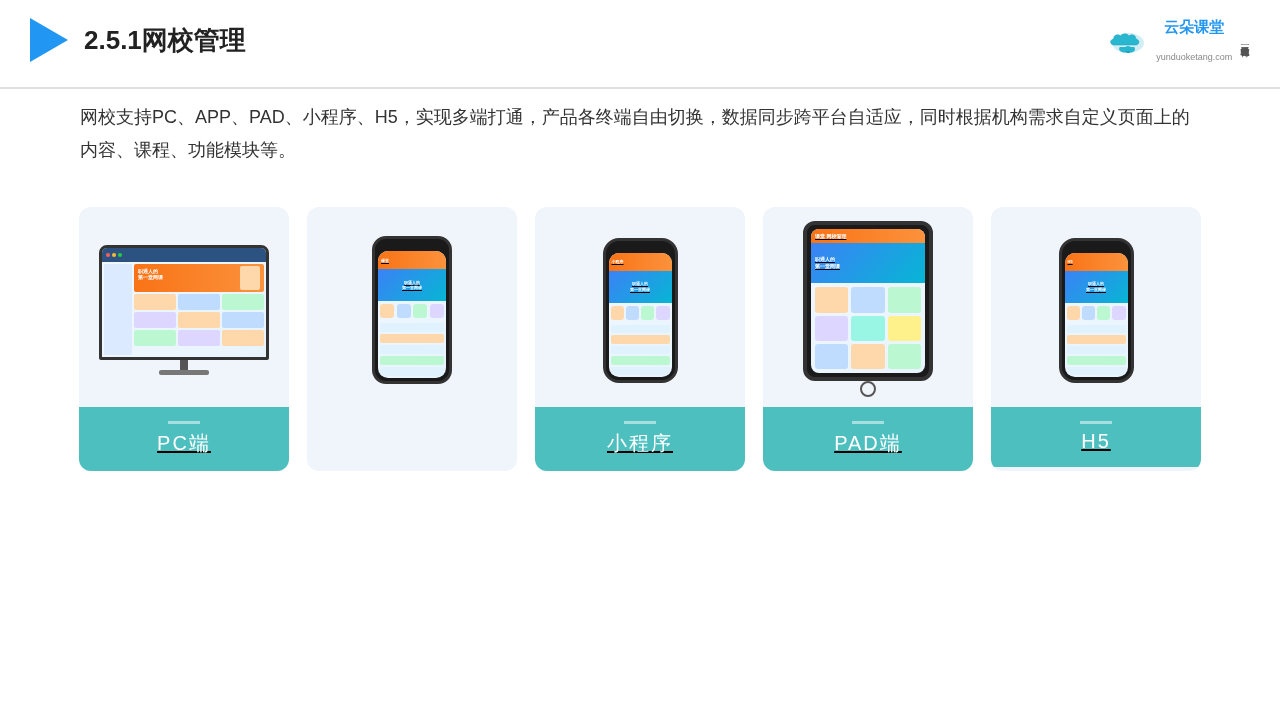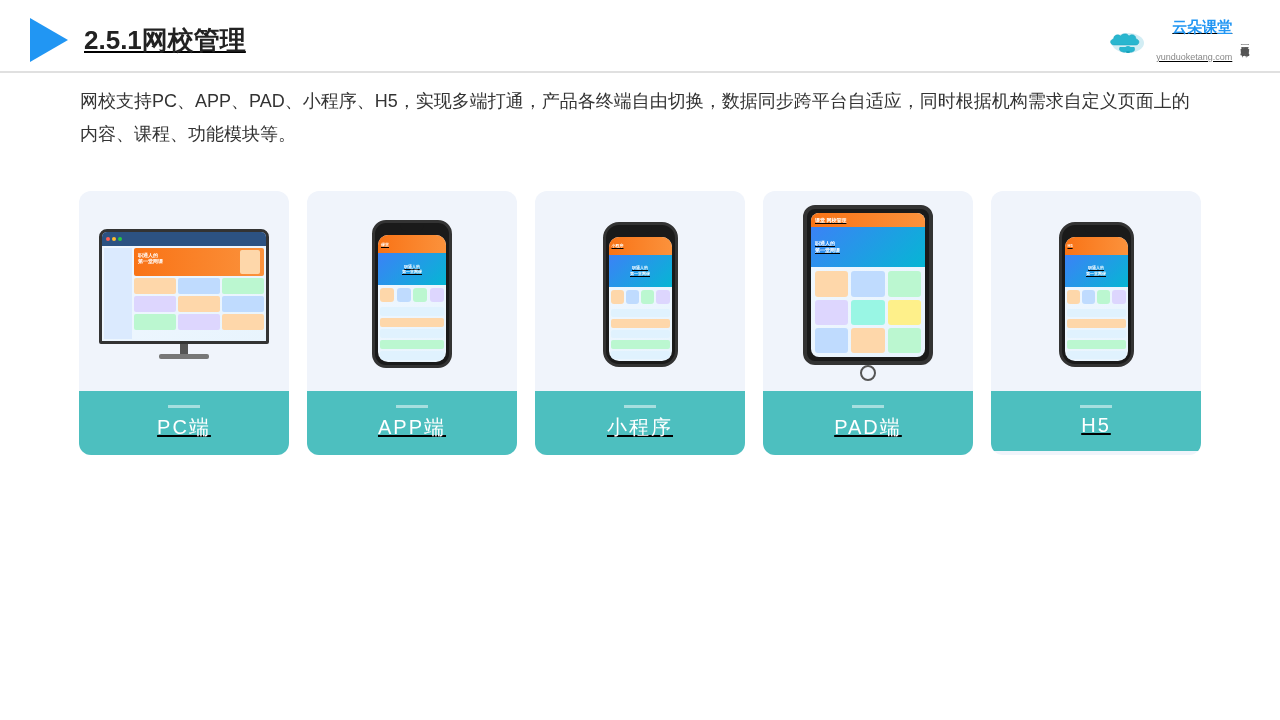--- a/index.html
+++ b/index.html
@@ -10,23 +10,22 @@
       font-family: 'Microsoft YaHei', 'PingFang SC', sans-serif;
       overflow: hidden;
       position: relative;
     }
 
     
     .header {
       display: flex;
       align-items: center;
       justify-content: space-between;
-      padding: 18px 30px 8px 30px;
+      padding: 18px 30px 24px 30px;
       border-bottom: 2px solid #e0e0e0;
-      text-decoration: underline;
     }
     .header-left {
       display: flex;
       align-items: center;
       gap: 16px;
     }
     .logo-triangle {
       width: 0;
       height: 0;
       border-top: 22px solid transparent;
@@ -48,21 +47,21 @@
       align-items: center;
       gap: 6px;
     }
     .cloud-icon {
       width: 44px;
       height: 30px;
     }
     .brand-text {
       display: flex;
       flex-direction: column;
-      align-items: flex-end;
+      align-items: center;
     }
     .brand-name {
       font-size: 15px;
       font-weight: bold;
       color: #2196f3;
       line-height: 1.2;
     }
     .brand-url {
       font-size: 9px;
       color: #888;
@@ -507,24 +506,20 @@
               <div class="phone-content-row"></div>
               <div class="phone-content-row phone-content-row-orange"></div>
               <div class="phone-content-row"></div>
               <div class="phone-content-row phone-content-row-green"></div>
               <div class="phone-content-row"></div>
             </div>
           </div>
         </div>
       </div>
     </div>
-    <div class="card-label">
-      <div class="card-label-accent"></div>
-      <span>APP端</span>
-    </div>
   </div>
 
   <div class="card">
     <div class="card-image-area">
       <div class="phone-device">
         <div class="phone-body" style="width:75px; height:145px; border-radius:16px;">
           <div class="phone-notch"></div>
           <div class="phone-screen">
             <div class="phone-topbar">
               <span class="phone-topbar-text">小程序</span>

